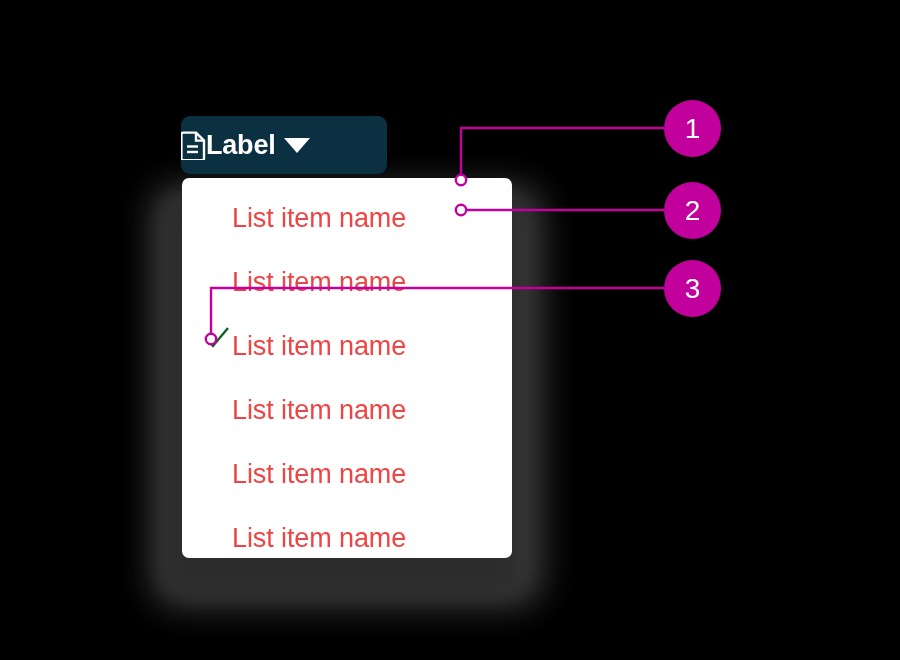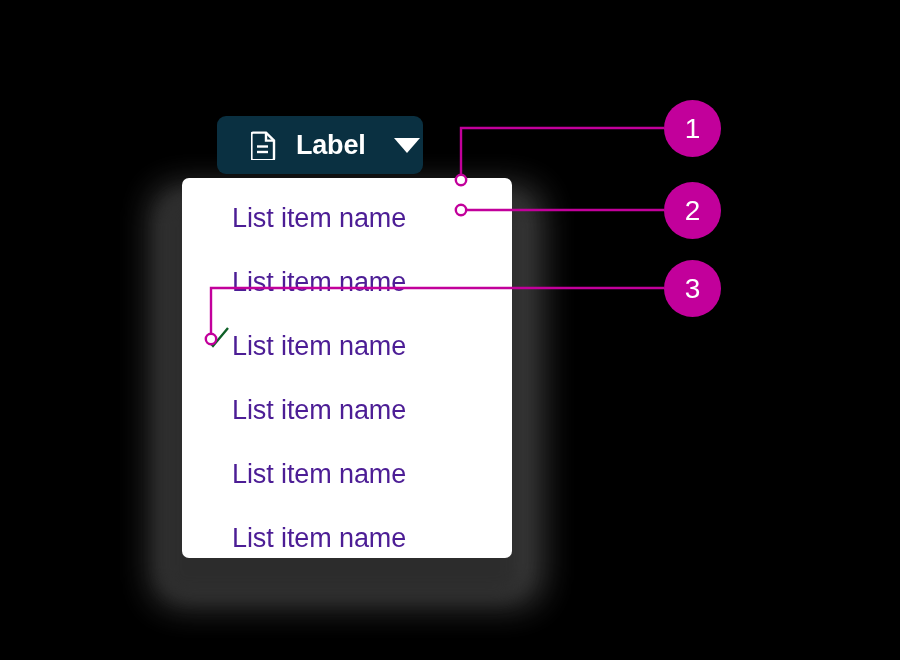--- a/index.html
+++ b/index.html
@@ -11,24 +11,22 @@
   }
   #stage { position:relative; width:900px; height:660px; background:#000; }
 
   
   #trigger-button{
     position:absolute; left:181px; top:116px;
     width:206px; height:58px;
     background:#0A3041;
     border-radius:9px;
     display:flex; align-items:center;
-    padding-left:34px;
-    gap:20px;
+    gap:0;
     z-index:6;
-    margin-left:36px;
   }
   #doc-icon { width:25px; height:29px; flex:none; display:block; }
   #trigger-label{
     color:#ffffff;
     font-size:27px;
     font-weight:bold;
     letter-spacing:-0.2px;
     line-height:1;
     white-space:nowrap;
   }
@@ -68,21 +66,21 @@
     z-index:5;
     overflow:hidden;
   }
   .list-item{
     position:absolute; left:0; width:330px; height:64px;
     display:flex; align-items:center;
   }
   .list-item-label{
     position:absolute; left:50px;
     font-size:27px;
-    color:#4c1d95;
+    color:#ef4444;
     letter-spacing:-0.1px;
     white-space:nowrap;
     margin-top:17px;
   }
   .check-icon{ position:absolute; left:22px; top:50%; transform:translateY(-50%); }
 
   
   .callout-badge{
     position:absolute;
     width:57px; height:57px;

